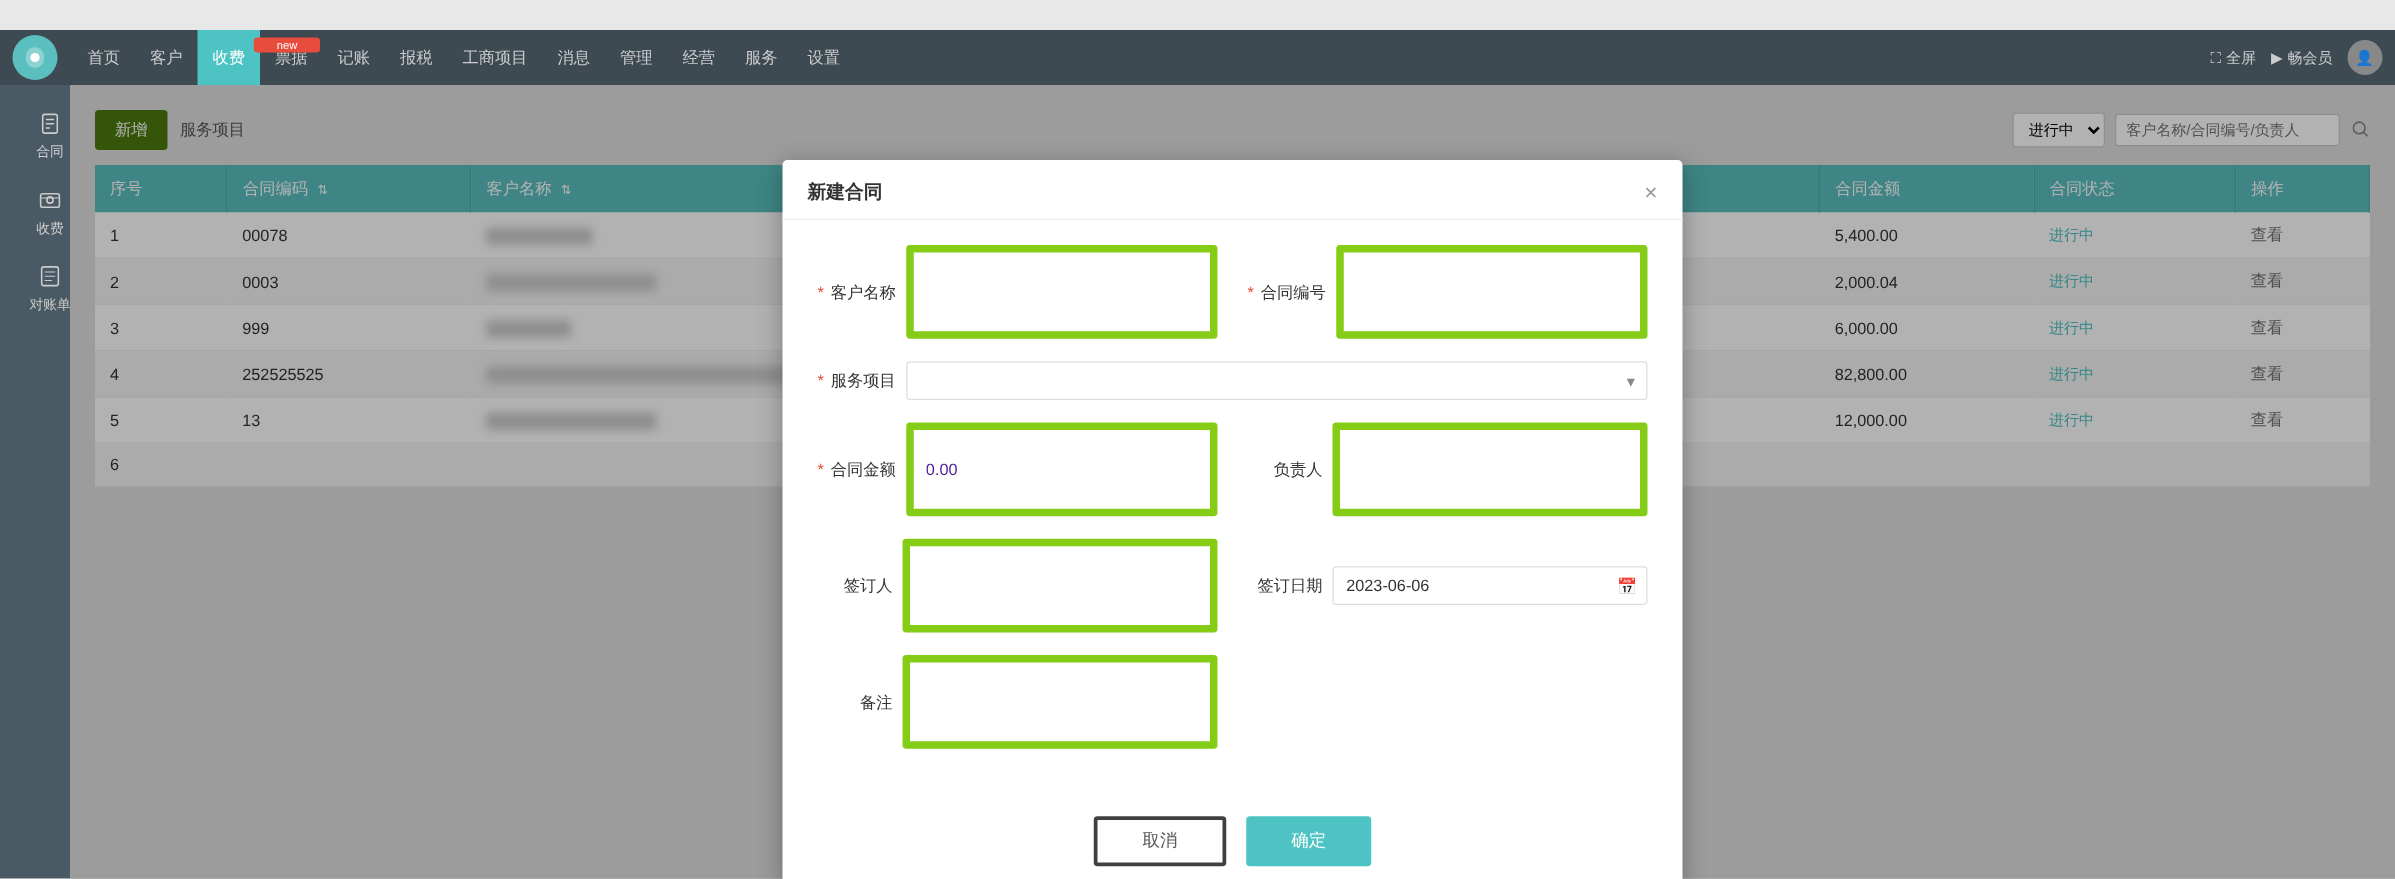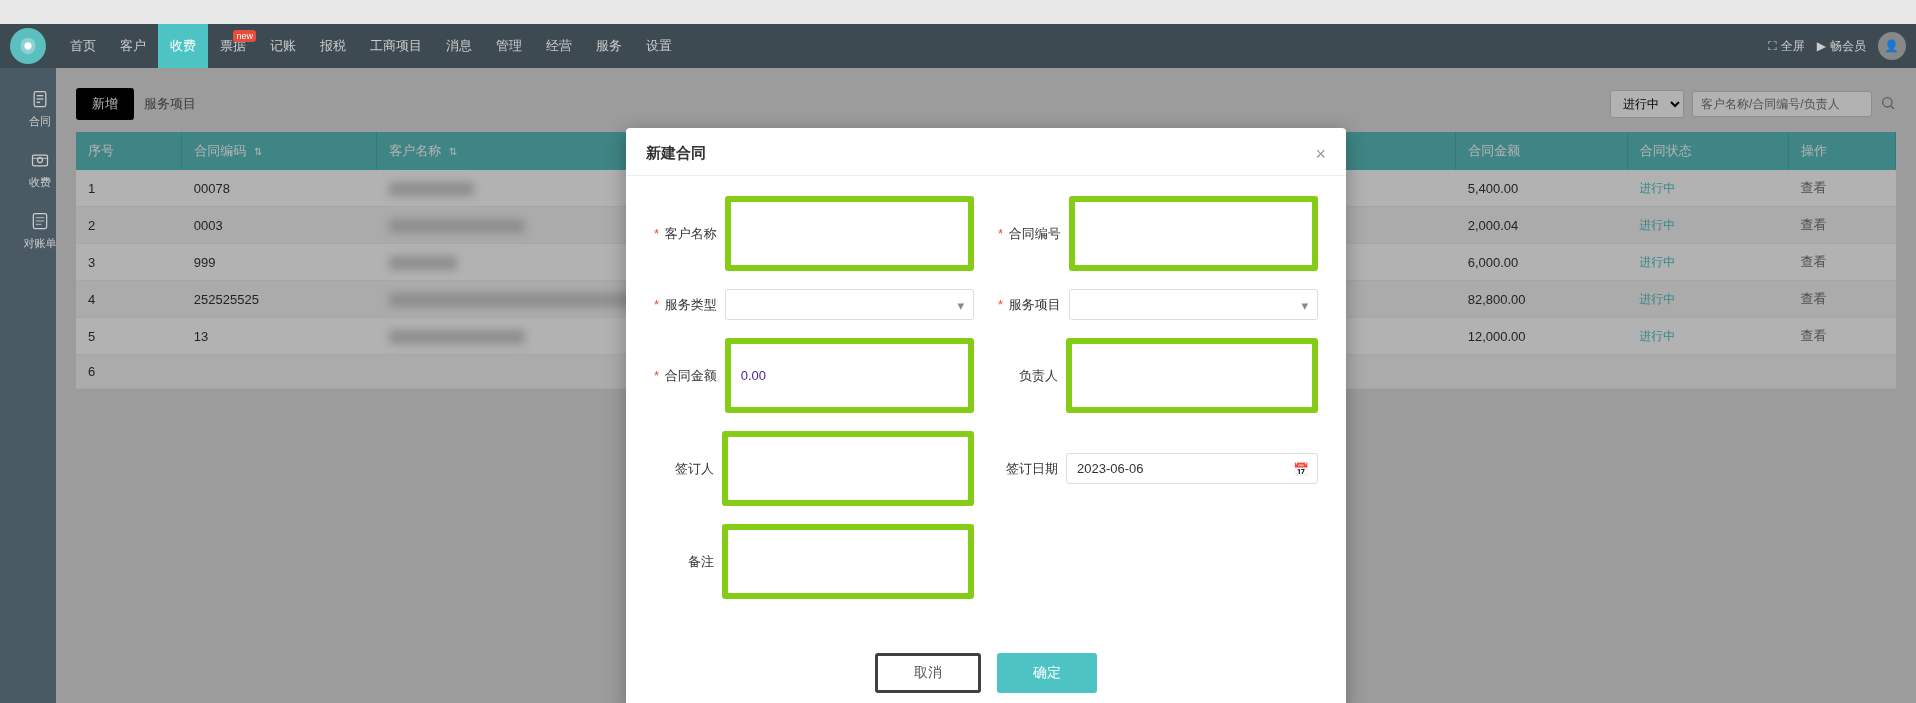--- a/index.html
+++ b/index.html
@@ -37,21 +37,21 @@
       position: relative;
     }
     .nav-item.active { background: #4dc3c3; color: #fff; }
     .nav-item .new-badge {
       position: absolute;
       top: 6px;
       right: 2px;
       background: #e74c3c;
       color: #fff;
       font-size: 9px;
-      padding: 1px 3px;
+      padding: 1px 18px;
       border-radius: 3px;
     }
     .nav-right {
       display: flex;
       align-items: center;
       gap: 12px;
       color: #ccc;
       font-size: 12px;
     }
     .nav-right .fullscreen-btn, .nav-right .member-btn {
@@ -108,21 +108,21 @@
     }
 
     
     .toolbar {
       display: flex;
       align-items: center;
       gap: 10px;
       margin-bottom: 12px;
     }
     .btn-new {
-      background: #000000;
+      background: #4d7c0f;
       color: #fff;
       border: none;
       padding: 7px 16px;
       border-radius: 3px;
       cursor: pointer;
       font-size: 13px;
     }
     .toolbar-label {
       color: #555;
       font-size: 13px;
@@ -569,29 +569,20 @@
                 <span>合同编号</span>
               </span>
               <input class="form-input" type="text" style="">
             </div>
           </div>
 
           <div class="form-row">
             <div class="form-group">
               <span class="form-label">
                 <span class="required-star">*</span>
-                <span>服务类型</span>
-              </span>
-              <div class="form-select-wrap">
-                <select></select>
-              </div>
-            </div>
-            <div class="form-group">
-              <span class="form-label">
-                <span class="required-star">*</span>
                 <span>服务项目</span>
               </span>
               <div class="form-select-wrap">
                 <select></select>
               </div>
             </div>
           </div>
 
           <div class="form-row">
             <div class="form-group">

